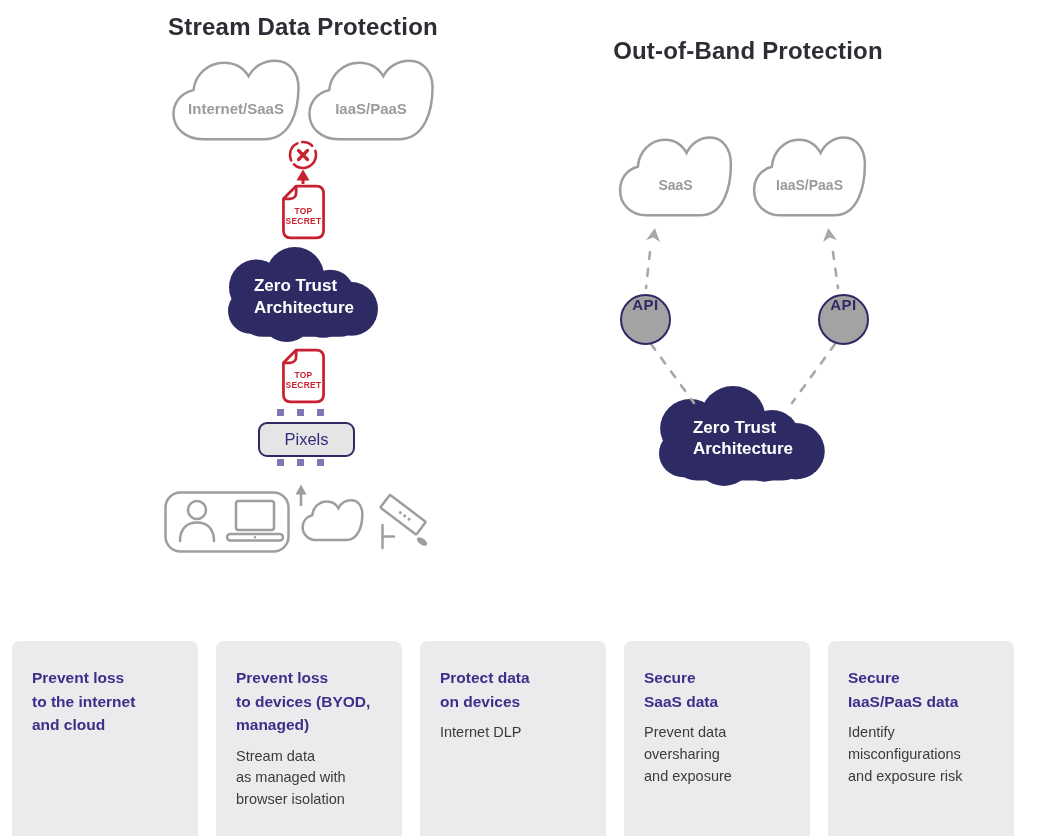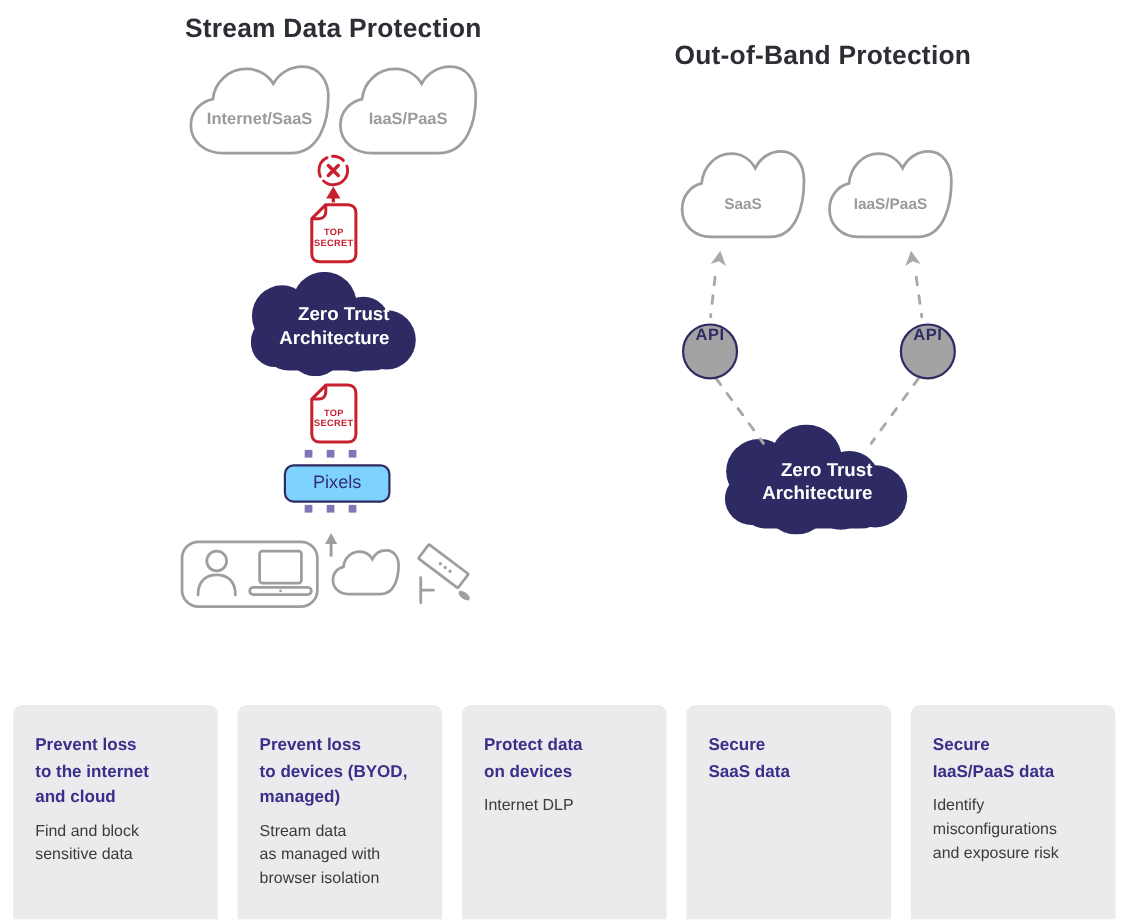--- a/index.html
+++ b/index.html
@@ -7,29 +7,29 @@
           font-family:"Liberation Sans",sans-serif;}
   .abs{position:absolute;}
   .section-title{font-size:24px;font-weight:700;color:#2d2d35;text-align:center;letter-spacing:.2px;}
   .cloud-svg{position:absolute;inset:0;width:100%;height:100%;overflow:visible;}
   .cloud-outline{stroke:var(--gray_outline);fill:none;stroke-width:2.5;vector-effect:non-scaling-stroke;}
   .cloud-label{position:absolute;left:0;right:0;text-align:center;color:var(--gray_text);
                font-weight:700;font-size:15px;}
   .cloud-label.small{font-size:14px;}
   .zta-fill{fill:var(--navy);}
   .zta-text{position:absolute;inset:0;display:flex;align-items:center;justify-content:center;
-            color:#fff;font-weight:700;font-size:17px;line-height:1.25;text-align:right;
+            color:#fff;font-weight:700;font-size:17px;line-height:1.25;text-align:left;
             white-space:pre-line;padding-top:4px;}
   .doc-svg{overflow:visible;}
   .doc-outline{stroke:var(--red);fill:#fff;stroke-width:2.8;stroke-linejoin:round;}
   .doc-fold{stroke:var(--red);fill:none;stroke-width:2.8;stroke-linejoin:round;}
   .doc-text{font-family:"Liberation Sans",sans-serif;font-weight:700;font-size:8.6px;
             fill:var(--red);letter-spacing:.3px;text-anchor:middle;}
   .pixels-box{display:flex;align-items:center;justify-content:center;border:2.5px solid var(--navy);
-              border-radius:9px;background:#7dd3fc;color:#322d7b;font-size:16.5px;font-weight:500;}
+              border-radius:9px;background:#e5e5e5;color:#322d7b;font-size:16.5px;font-weight:500;}
   .dots-row{display:flex;gap:13px;}
   .dot{width:7px;height:7px;background:var(--dot_purple);}
   .api-circle{display:flex;align-items:flex-start;justify-content:center;width:47px;height:47px;
               border:2.5px solid var(--navy);border-radius:50%;background:#a3a3a3;color:var(--navy);
               font-weight:700;font-size:15px;letter-spacing:.5px;z-index:6;}
   .devices-label{font-size:14.5px;font-weight:600;color:#3f3f42;text-align:center;
                  letter-spacing:.3px;white-space:pre;}
   .connectors{position:absolute;inset:0;z-index:5;pointer-events:none;overflow:visible;}
   .icon-stroke{stroke:var(--gray_outline);fill:none;stroke-width:2.5;stroke-linecap:round;stroke-linejoin:round;}
   .cards{position:absolute;left:12px;top:641px;display:flex;gap:18px;}
@@ -211,39 +211,40 @@
   </div>
   <div class="abs api-circle" style="left:818px;top:294px;">
     <span>API</span>
   </div>
 
   <div class="cards">
     <div class="card">
       <h3>Prevent loss
 to the internet
 and cloud</h3>
-      <p>Find and block
-sensitive data</p>
     </div>
     <div class="card">
       <h3>Prevent loss
 to devices (BYOD,
 managed)</h3>
       <p>Stream data
 as managed with
 browser isolation</p>
     </div>
     <div class="card">
       <h3>Protect data
 on devices</h3>
       <p>Internet DLP</p>
     </div>
     <div class="card">
       <h3>Secure
 SaaS data</h3>
+      <p>Prevent data
+oversharing
+and exposure</p>
     </div>
     <div class="card">
       <h3>Secure
 IaaS/PaaS data</h3>
       <p>Identify
 misconfigurations
 and exposure risk</p>
     </div>
   </div>
 

